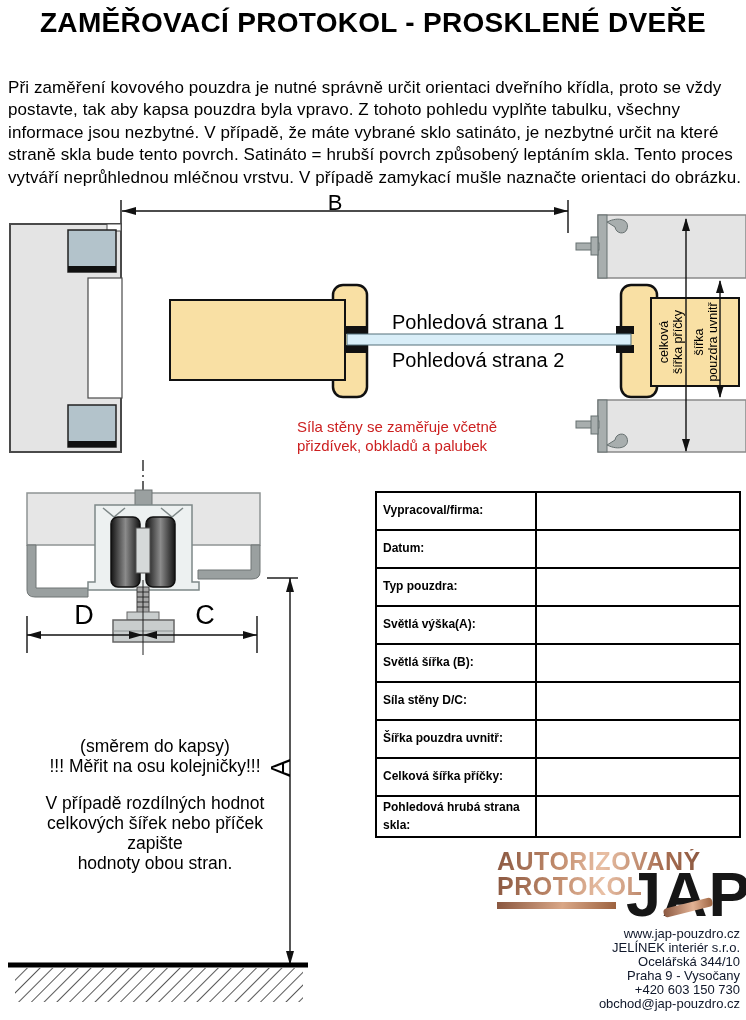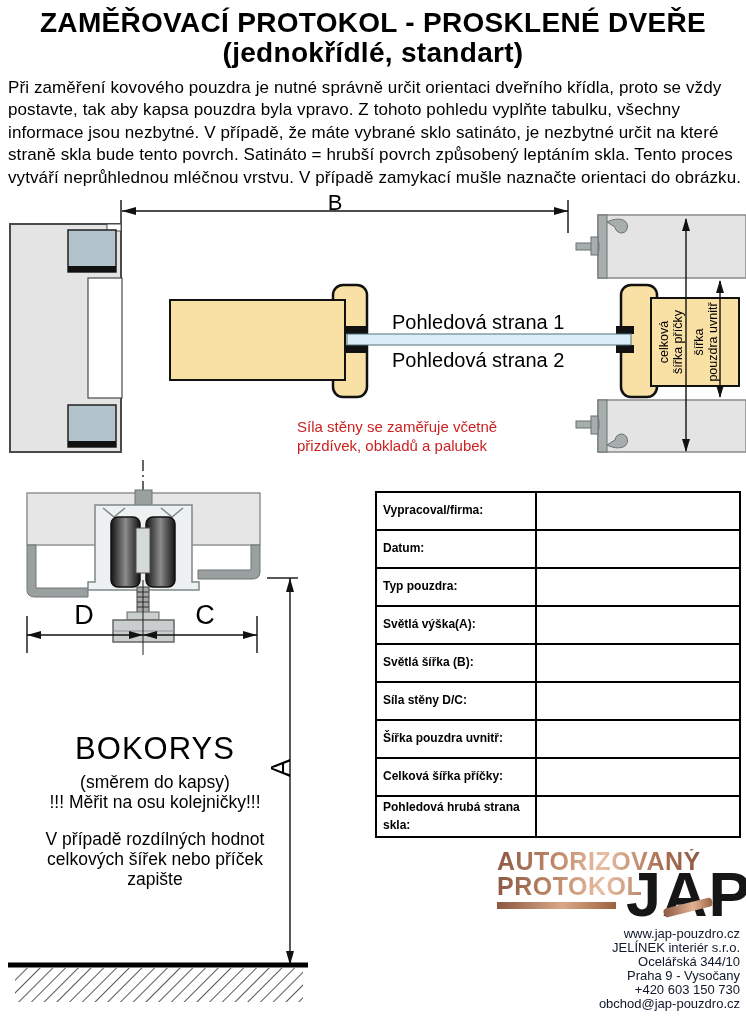--- a/index.html
+++ b/index.html
@@ -61,21 +61,20 @@
   svg{display:block;}
   .dim{stroke:#111;stroke-width:1.4;}
 </style>
 </head>
 <body>
 
 <div id="page">
 
   <div class="abs" id="title">
     <div>ZAMĚŘOVACÍ PROTOKOL - PROSKLENÉ DVEŘE</div>
-    <div>(jednokřídlé, standart)</div>
   </div>
 
   <div class="abs" id="intro">Při zaměření kovového pouzdra je nutné správně určit orientaci dveřního křídla, proto se vždy postavte, tak aby kapsa pouzdra byla vpravo. Z tohoto pohledu vyplňte tabulku, všechny informace jsou nezbytné. V případě, že máte vybrané sklo satináto, je nezbytné určit na které straně skla bude tento povrch. Satináto = hrubší povrch způsobený leptáním skla. Tento proces vytváří neprůhlednou mléčnou vrstvu. V případě zamykací mušle naznačte orientaci do obrázku.</div>
 
   <svg class="abs" style="left:0;top:195px;" width="746" height="265" viewBox="0 0 746 265">
 
     <g>
       <line class="dim" x1="122" y1="16" x2="568" y2="16"></line>
       <polygon points="122,16 136,12 136,20" fill="#111"></polygon>
       <polygon points="568,16 554,12 554,20" fill="#111"></polygon>
@@ -206,26 +205,26 @@
       <line x1="8" y1="505" x2="308" y2="505" stroke="#000" stroke-width="5"></line>
       <rect x="15" y="508" width="288" height="34" fill="url(#hatch)"></rect>
     </g>
   </svg>
 
   <div class="abs" id="dim-d">D</div>
   <div class="abs" id="dim-c">C</div>
   <div class="abs" id="dim-a">A</div>
 
   <div class="abs" id="bokorys-text">
-    <div id="bokorys-title">BOKORYS</div>
     <div id="bokorys-sub">(směrem do kapsy)</div>
     <div id="bokorys-warn">!!! Měřit na osu kolejničky!!!</div>
     <div id="bokorys-note">
       <div>V případě rozdílných hodnot</div>
       <div>celkových šířek nebo příček zapište</div>
+      <div>hodnoty obou stran.</div>
     </div>
   </div>
 
   <div class="abs" id="form-table">
     <div class="cell label">Vypracoval/firma:</div>
     <div class="cell value"></div>
     <div class="cell label">Datum:</div>
     <div class="cell value"></div>
     <div class="cell label">Typ pouzdra:</div>
     <div class="cell value"></div>

